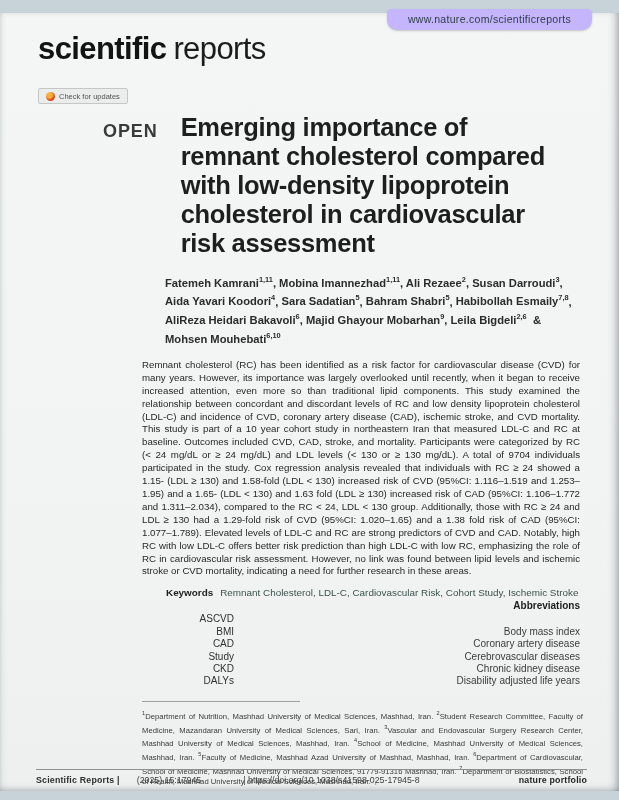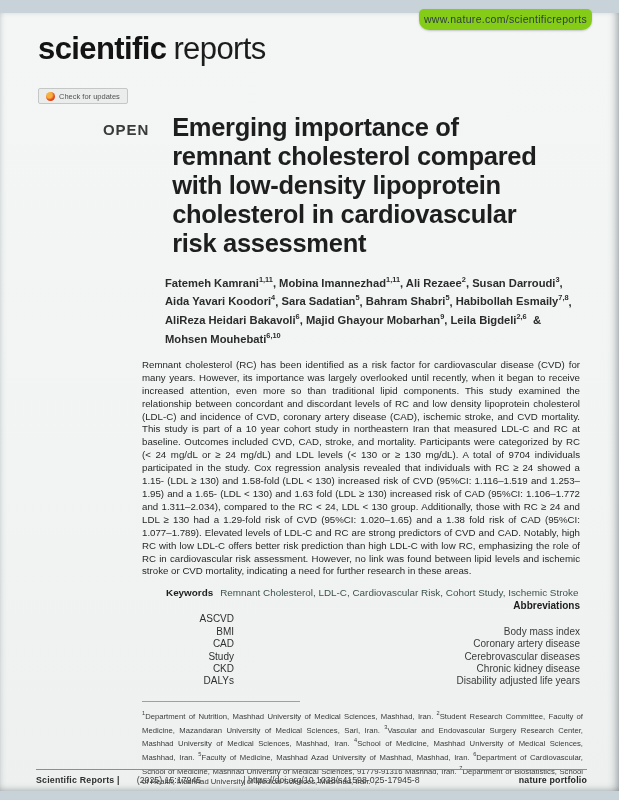--- a/index.html
+++ b/index.html
@@ -6,23 +6,23 @@
   body{
     width:619px;height:800px;
     background:#c7d3d8;
     font-family:"Liberation Sans", sans-serif;
     -webkit-font-smoothing:antialiased;
   }
   .canvas{position:relative;width:619px;height:800px;overflow:hidden;}
 
   .url-chip{
     position:absolute;top:9px;right:27px;z-index:6;
-    background:#84cc16;color:#2e3d44;
+    background:#c4b5fd;color:#2e3d44;
     font-size:10.5px;letter-spacing:.3px;
-    padding:4px 5px 5px;border-radius:5px 5px 10px 10px;
+    padding:4px 21px 5px;border-radius:5px 5px 10px 10px;
     box-shadow:0 1px 2px rgba(40,50,55,.25);
   }
 
   .page{
     position:absolute;top:13px;left:0;right:0;bottom:9px;
     background:linear-gradient(180deg,#f4f6f5 0%,#f1f4f3 60%,#edf0ef 100%);
     box-shadow:inset -7px 0 9px -5px rgba(55,65,70,.45),
                inset 4px 0 7px -5px rgba(55,65,70,.25),
                inset 0 -5px 7px -4px rgba(55,65,70,.30);
     overflow:hidden;
@@ -38,21 +38,21 @@
     display:inline-flex;align-items:center;gap:4px;
     background:#eaedec;border:1px solid #c3c8c6;border-radius:2px;
     padding:2px 7px;font-size:7.5px;color:#535353;
   }
   .badge-icon{
     width:9px;height:9px;border-radius:50%;flex:0 0 auto;
     background:radial-gradient(circle at 38% 35%, #f6b13c 0%, #f6b13c 34%, #e0471f 60%, #c23318 100%);
   }
 
   .title-block{display:flex;align-items:flex-start;margin-top:9px;padding-left:103px;}
-  .open{font-weight:bold;font-size:15px;letter-spacing:.9px;color:#3a3a3a;margin-top:8px;flex:0 0 auto;}
+  .open{font-weight:bold;font-size:18px;letter-spacing:.9px;color:#3a3a3a;margin-top:8px;flex:0 0 auto;}
   h1{
     margin:0 0 0 23px;max-width:374px;
     font-size:25.5px;line-height:29px;font-weight:bold;
     color:#1e1e1e;letter-spacing:-.3px;
   }
 
   .authors{
     margin:14px 38px 0 165px;
     font-size:11.2px;font-weight:bold;line-height:15px;color:#2b2b2b;
   }

